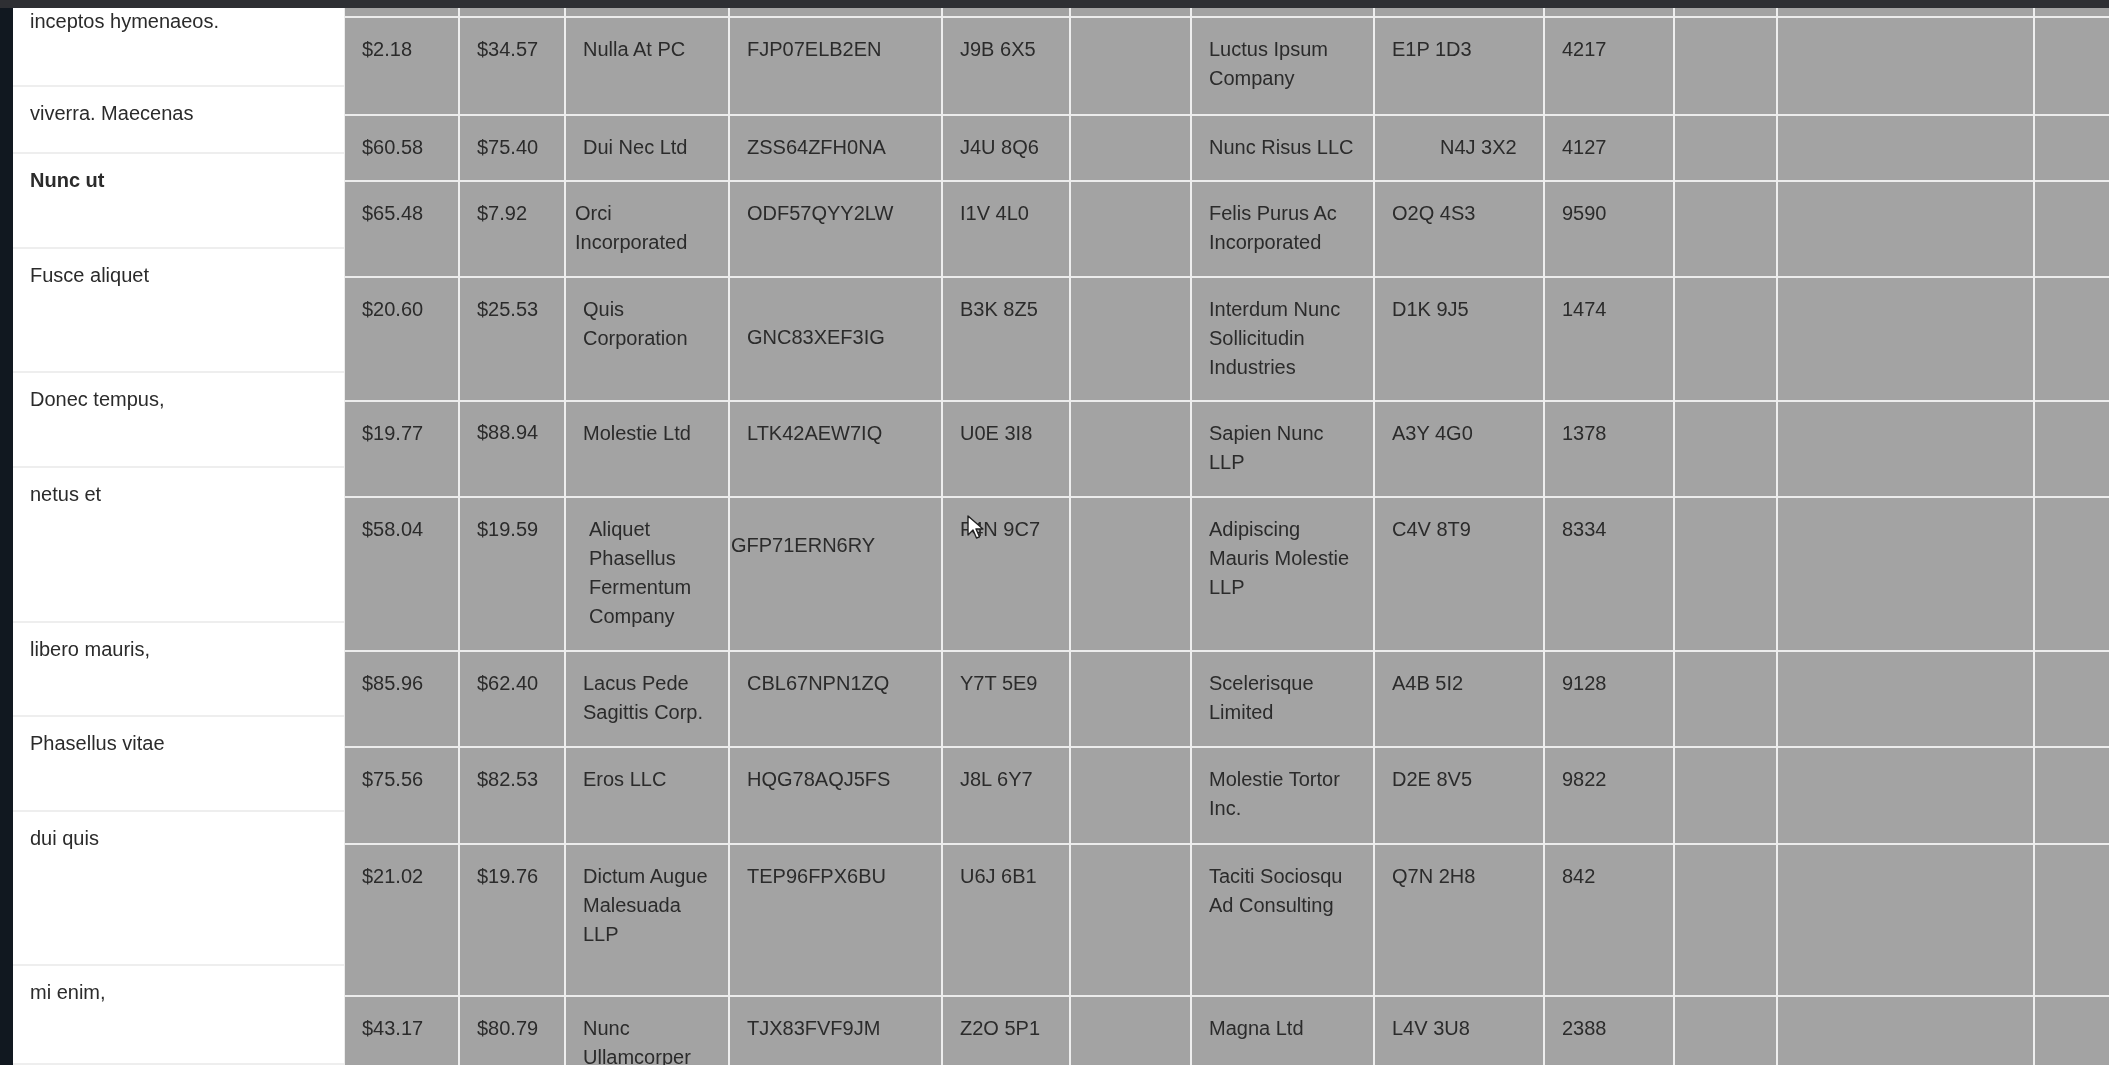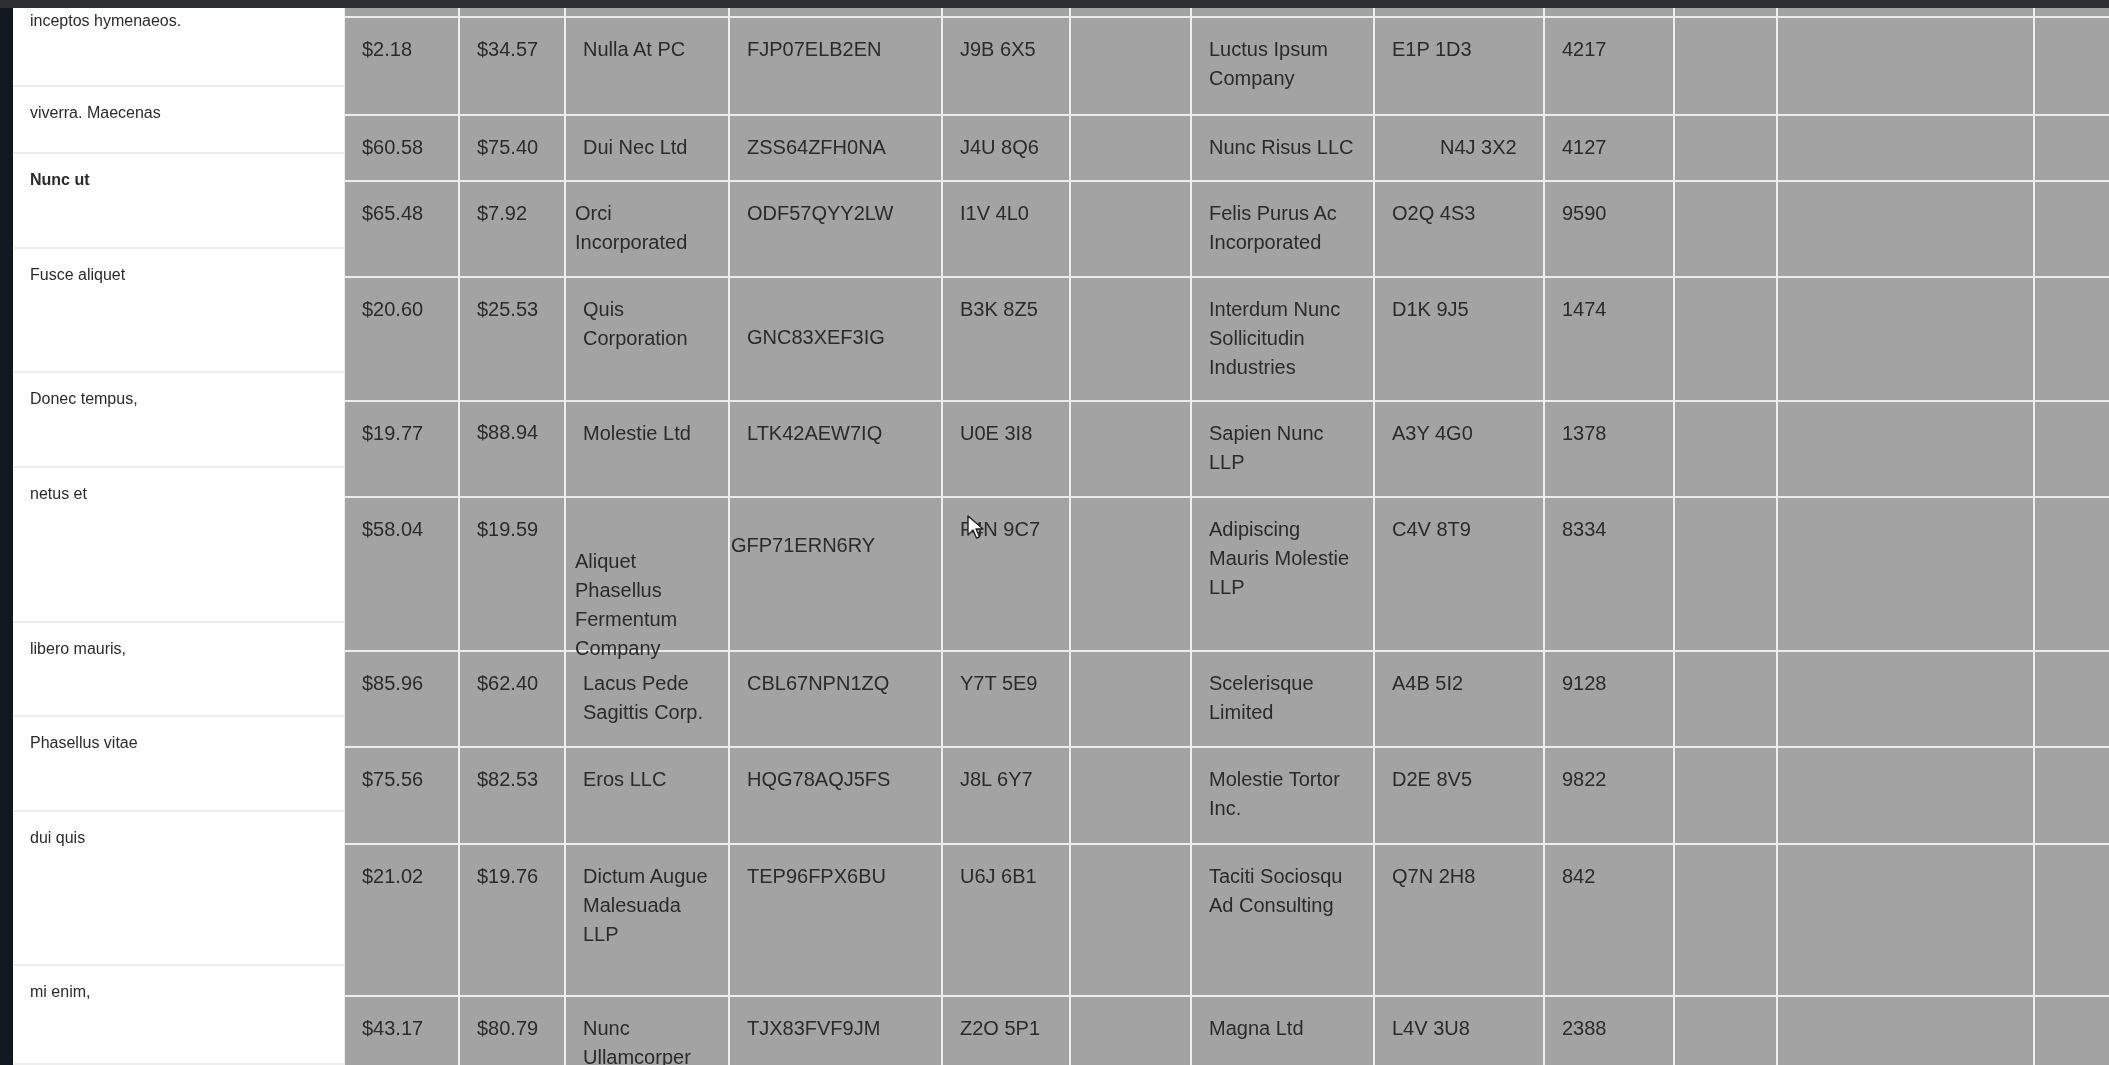--- a/index.html
+++ b/index.html
@@ -31,21 +31,21 @@
       width: 331px; height: 1057px;
       background: #ffffff;
       border-right: 1px solid #ececec;
     }
     .left-cell {
       position: absolute;
       left: 0;
       width: 331px;
       box-sizing: border-box;
       border-bottom: 2px solid #eeeeee;
-      font-size: 16px;
+      font-size: 20px;
       padding: 17px 0 0 17px;
       line-height: 26px;
       color: #2b2b2b;
     }
     .left-cell span { position: absolute; left: 17px; }
     .main {
       position: absolute;
       left: 345px; top: 8px;
       width: 1764px; height: 1057px;
       background: #a3a3a3;
@@ -174,21 +174,21 @@
     <div class="cell" style="left: 17px; top: 411px; width: 85px;">$19.77</div>
     <div class="cell" style="left: 132px; top: 410px; width: 76px;">$88.94</div>
     <div class="cell" style="left: 238px; top: 411px; width: 134px;">Molestie Ltd</div>
     <div class="cell" style="left: 402px; top: 411px; width: 183px;">LTK42AEW7IQ</div>
     <div class="cell" style="left: 615px; top: 411px; width: 98px;">U0E 3I8</div>
     <div class="cell" style="left: 864px; top: 411px; width: 153px;">Sapien Nunc LLP</div>
     <div class="cell" style="left: 1047px; top: 411px; width: 140px;">A3Y 4G0</div>
     <div class="cell" style="left: 1217px; top: 411px; width: 100px;">1378</div>
     <div class="cell" style="left: 17px; top: 507px; width: 85px;">$58.04</div>
     <div class="cell" style="left: 132px; top: 507px; width: 76px;">$19.59</div>
-    <div class="cell" style="left: 230px; top: 507px; width: 134px; margin-top: 32px;">Aliquet Phasellus Fermentum Company</div>
+    <div class="cell" style="left: 244px; top: 507px; width: 134px;">Aliquet Phasellus Fermentum Company</div>
     <div class="cell" style="left: 386px; top: 507px; width: 183px; margin-top: 16px;">GFP71ERN6RY</div>
     <div class="cell" style="left: 615px; top: 507px; width: 98px;">F4N 9C7</div>
     <div class="cell" style="left: 864px; top: 507px; width: 153px;">Adipiscing Mauris Molestie LLP</div>
     <div class="cell" style="left: 1047px; top: 507px; width: 140px;">C4V 8T9</div>
     <div class="cell" style="left: 1217px; top: 507px; width: 100px;">8334</div>
     <div class="cell" style="left: 17px; top: 661px; width: 85px;">$85.96</div>
     <div class="cell" style="left: 132px; top: 661px; width: 76px;">$62.40</div>
     <div class="cell" style="left: 238px; top: 661px; width: 134px;">Lacus Pede Sagittis Corp.</div>
     <div class="cell" style="left: 402px; top: 661px; width: 183px;">CBL67NPN1ZQ</div>
     <div class="cell" style="left: 615px; top: 661px; width: 98px;">Y7T 5E9</div>

